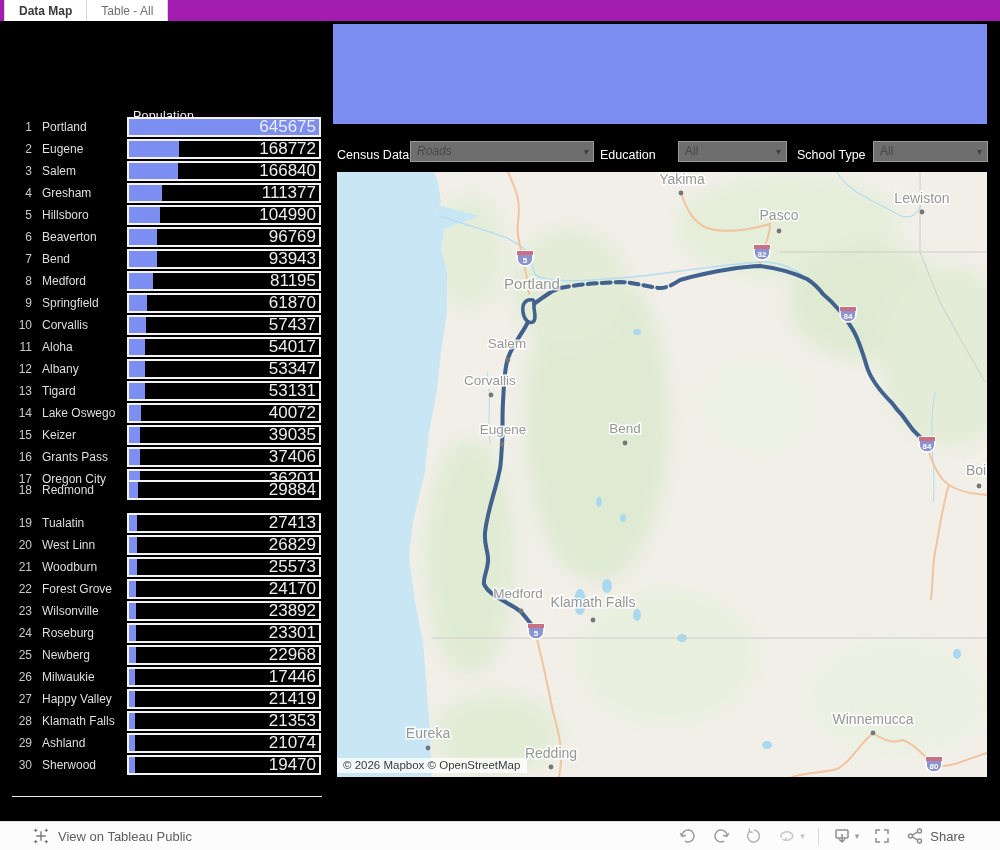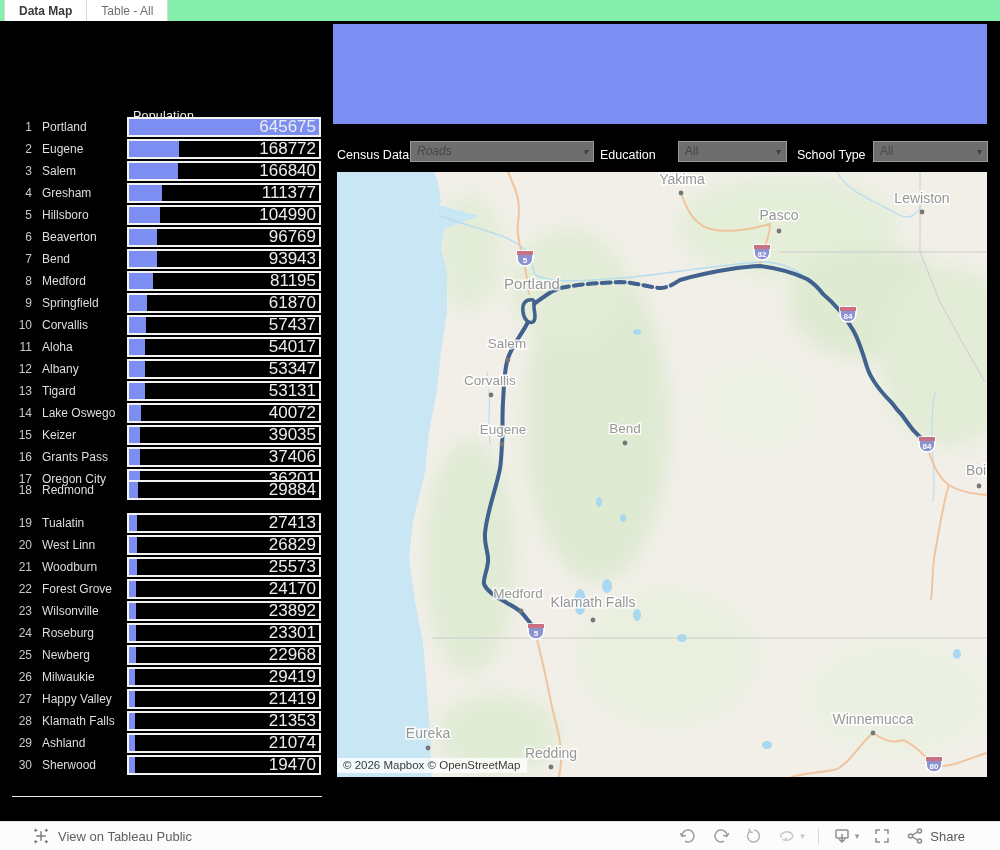--- a/index.html
+++ b/index.html
@@ -1,19 +1,19 @@
 <!DOCTYPE html>
 <html style="--accent: #7d8ef3;"><head>
 <meta charset="utf-8">
 <style>
   html,body{margin:0;padding:0;background:#222;}
   .screen{position:relative;width:1000px;height:850px;background:#000;overflow:hidden;
           font-family:"Liberation Sans",sans-serif;-webkit-font-smoothing:antialiased;}
   
-  .tabbar{position:absolute;left:0;top:0;width:1000px;height:21px;background:#86efac;display:flex;align-items:stretch;}
+  .tabbar{position:absolute;left:0;top:0;width:1000px;height:21px;background:#a21caf;display:flex;align-items:stretch;}
   .tab-edge{width:4px;border-right:1px solid #d9d9d9;}
   .tab{padding:0 14px;display:flex;align-items:center;font-size:12px;color:#6f6f6f;
        border-right:1px solid #d9d9d9;cursor:pointer;background:#fff;}
   .tab.active{color:#3a3a3a;font-weight:bold;}
   
   .dashboard{position:absolute;left:0;top:21px;width:1000px;height:800px;background:#000;}
   
   .chart-header{position:absolute;left:133px;top:88px;font-size:12.5px;color:#f1f1f1;
                 text-decoration:underline;letter-spacing:.2px;}
   .rows{position:absolute;left:0;top:96px;width:330px;}
@@ -270,21 +270,21 @@
           <div class="cell">
             <div class="bar" style="width: 3.55721%;"></div>
             <span class="val">22968</span>
           </div>
         </div>
         <div class="row" style="top: 550px;">
           <span class="rank">26</span>
           <span class="city">Milwaukie</span>
           <div class="cell">
             <div class="bar" style="width: 3.34363%;"></div>
-            <span class="val">29419</span>
+            <span class="val">17446</span>
           </div>
         </div>
         <div class="row" style="top: 572px;">
           <span class="rank">27</span>
           <span class="city">Happy Valley</span>
           <div class="cell">
             <div class="bar" style="width: 3.3173%;"></div>
             <span class="val">21419</span>
           </div>
         </div>

